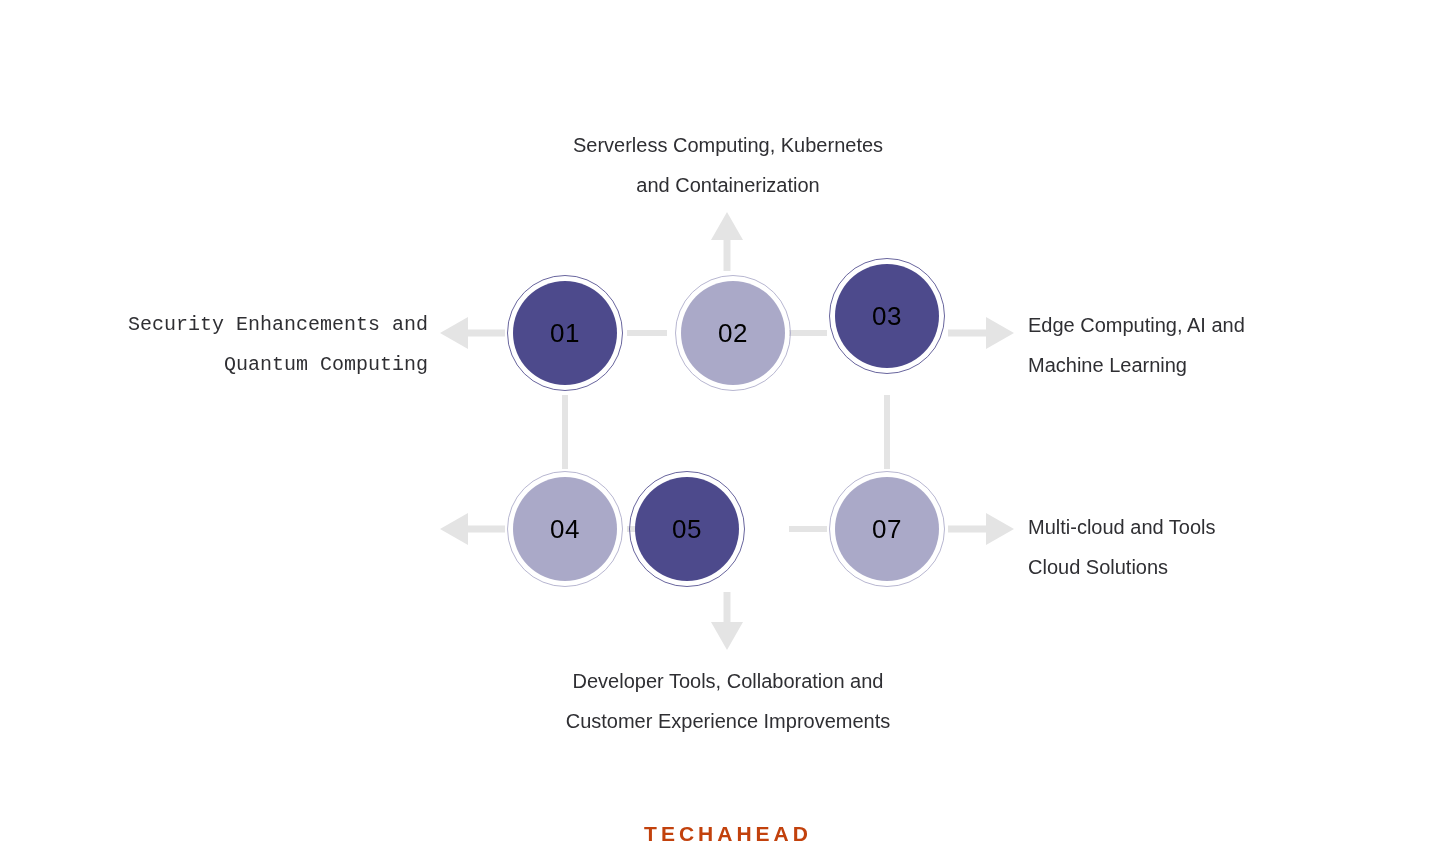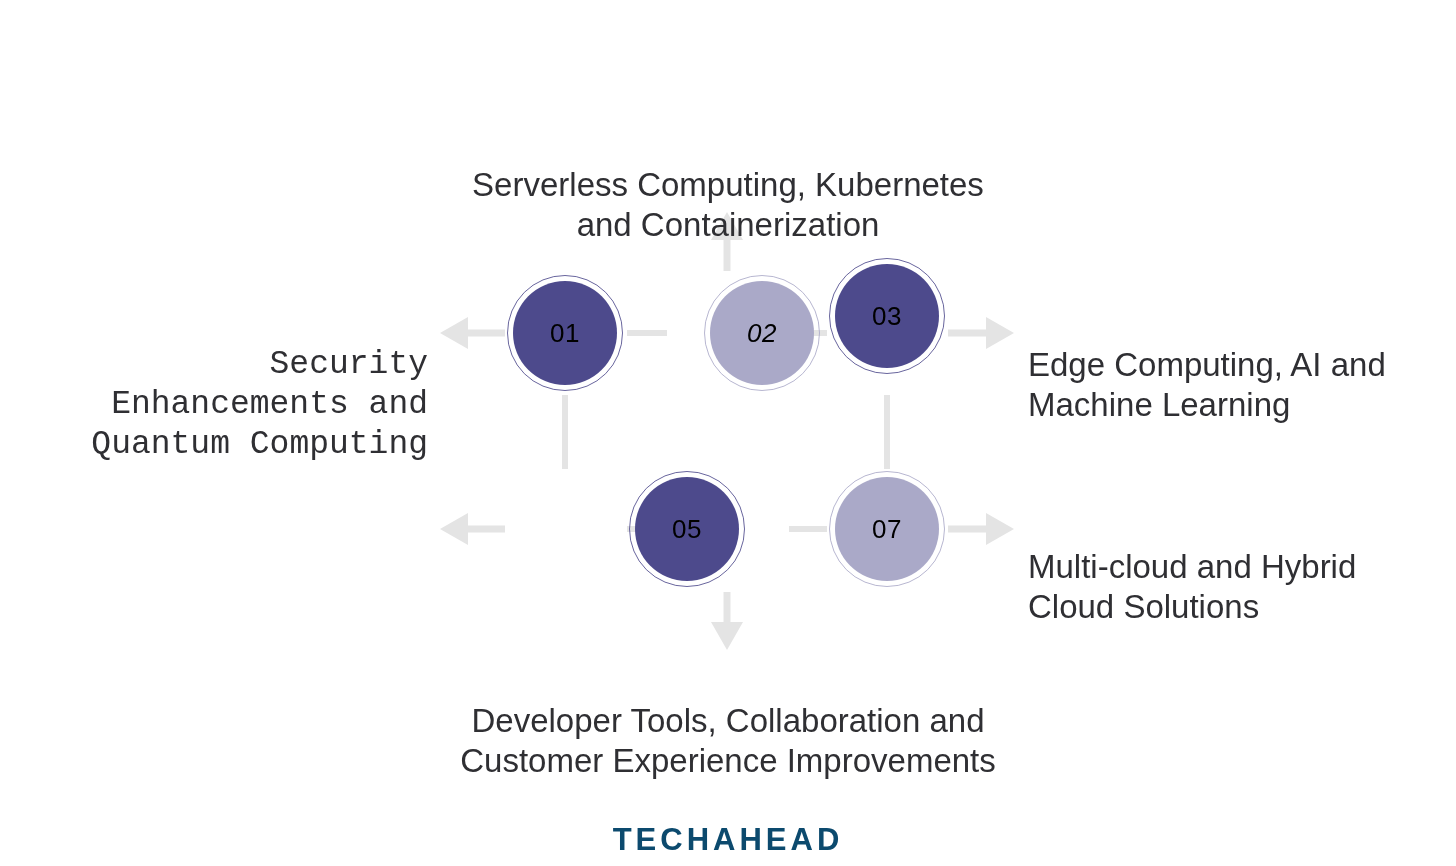--- a/index.html
+++ b/index.html
@@ -67,57 +67,56 @@
     position: relative;
     z-index: 3;
     color: #000000;
     font-size: 26px;
     letter-spacing: 0.5px;
     line-height: 1;
   }
 
   
   #node-01 { left: 507px; top: 275px; }
-  #node-02 { left: 704px; top: 275px; font-style: italic; }
+  #node-02 { left: 675px; top: 275px; }
   #node-03 { left: 829px; top: 258px; }
   #node-04 { left: 507px; top: 471px; }
   #node-05 { left: 629px; top: 471px; }
   #node-06 { left: 829px; top: 471px; }
 
   
   .label {
     position: absolute;
-    font-size: 33px;
+    font-size: 20px;
     line-height: 40px;
     color: #2f2f33;
     white-space: pre-line;
-    margin-top: 40px;
   }
   .label.right-align { text-align: right; font-family: Liberation Mono, monospace; }
   .label.left-align  { text-align: left; }
   .label.center-align{ text-align: center; }
 
   #label-top     { left: 430px; top: 125px; width: 596px; }
   #label-left-1  { left: 30px;  top: 305px; width: 398px; }
   #label-right-1 { left: 1028px;top: 305px; width: 400px; }
   #label-left-2  { left: 30px;  top: 507px; width: 398px; }
   #label-right-2 { left: 1028px;top: 507px; width: 400px; }
   #label-bottom  { left: 420px; top: 661px; width: 616px; }
 
   
   #watermark {
     position: absolute;
     left: 0;
     top: 822px;
     width: 1456px;
     text-align: center;
-    font-size: 31px;
+    font-size: 21px;
     font-weight: bold;
     letter-spacing: 4px;
-    color: #0c4a6e;
+    color: #c2410c;
   }
 </style>
 </head>
 <body>
 
 <div class="stage">
 
   <svg class="connectors" viewBox="0 0 1456 866">
     <g stroke="#e4e4e4" stroke-width="6" stroke-linecap="butt">
 
@@ -161,20 +160,25 @@
     <span class="disc"></span>
     <span class="num">02</span>
   </div>
 
   <div class="node dark" id="node-03">
     <span class="ring"></span>
     <span class="disc"></span>
     <span class="num">03</span>
   </div>
 
+  <div class="node light" id="node-04">
+    <span class="ring"></span>
+    <span class="disc"></span>
+    <span class="num">04</span>
+  </div>
 
   <div class="node dark" id="node-05">
     <span class="ring"></span>
     <span class="disc"></span>
     <span class="num">05</span>
   </div>
 
   <div class="node light" id="node-06">
     <span class="ring"></span>
     <span class="disc"></span>
@@ -184,21 +188,21 @@
   <div class="label center-align" id="label-top">Serverless Computing, Kubernetes
 and Containerization</div>
 
   <div class="label right-align" id="label-left-1">Security Enhancements and
 Quantum Computing</div>
 
   <div class="label left-align" id="label-right-1">Edge Computing, AI and
 Machine Learning</div>
 
 
-  <div class="label left-align" id="label-right-2">Multi-cloud and Hybrid
+  <div class="label left-align" id="label-right-2">Multi-cloud and Tools
 Cloud Solutions</div>
 
   <div class="label center-align" id="label-bottom">Developer Tools, Collaboration and
 Customer Experience Improvements</div>
 
   <div id="watermark">TECHAHEAD</div>
 
 </div>
 
 </body></html>

